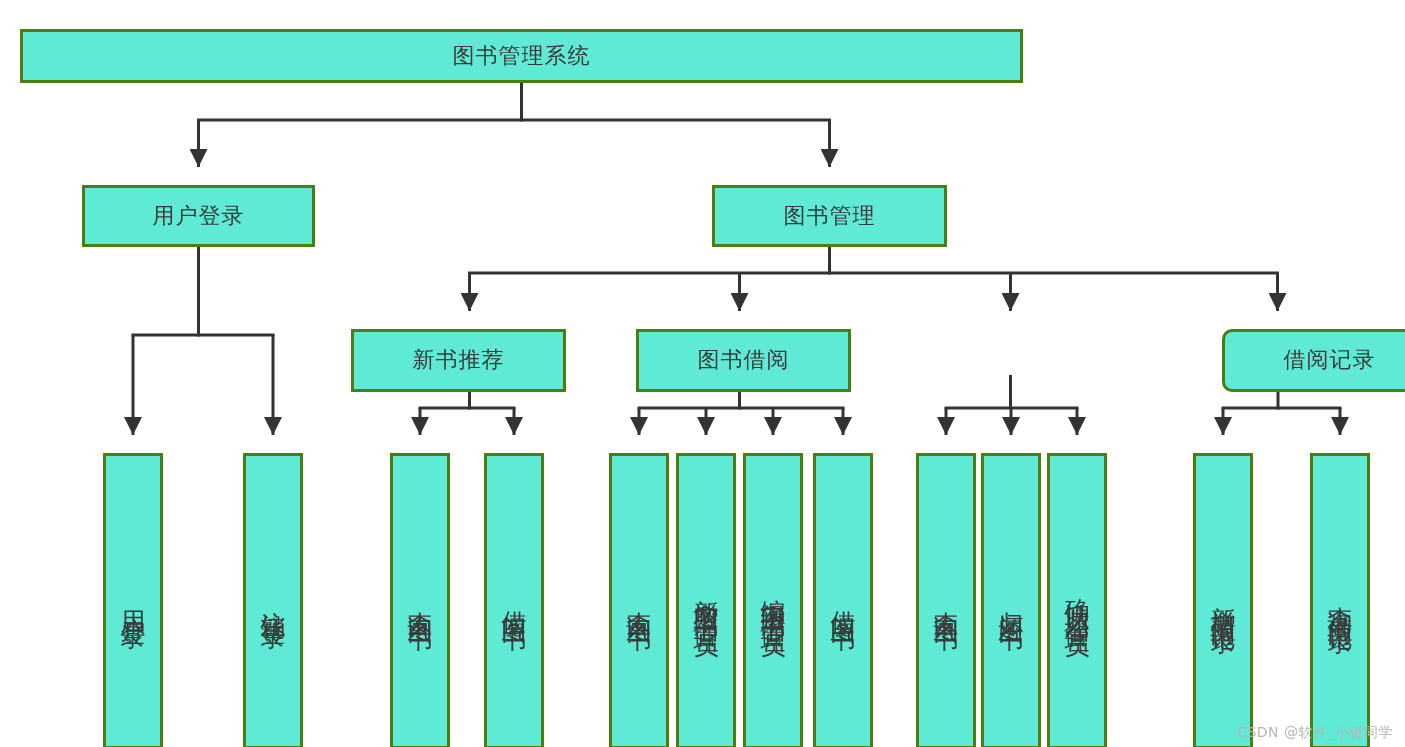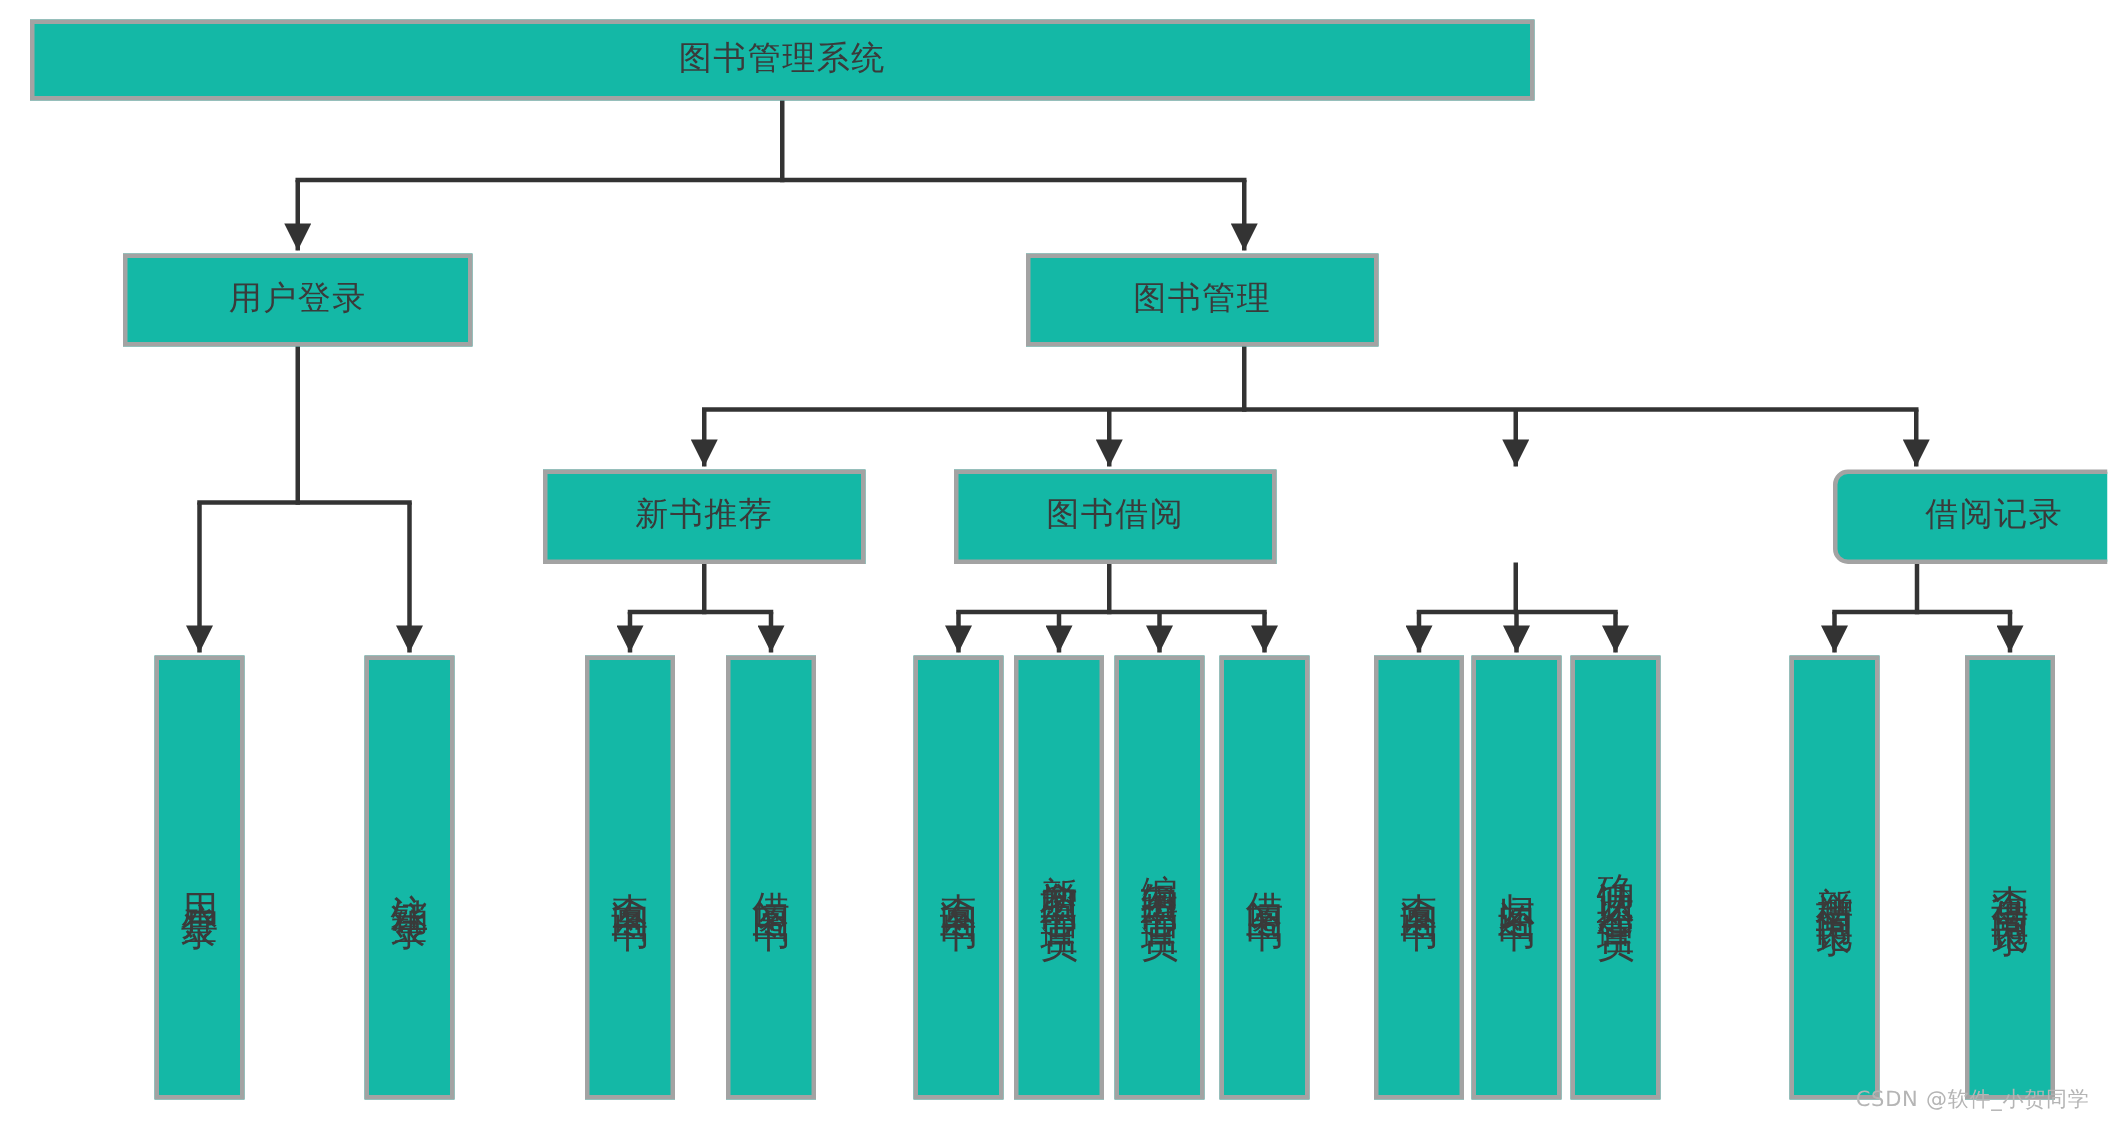--- a/index.html
+++ b/index.html
@@ -12,27 +12,28 @@
     color: #3a3a3a;
     overflow: hidden;
   }
   .connectors {
     position: absolute;
     left: 0; top: 0;
     width: 1405px; height: 747px;
   }
   .node {
     position: absolute;
-    background: #14b8a6;
-    border: 3px solid #a3a3a3;
+    background: #5eead4;
+    border: 3px solid #4d7c0f;
     box-sizing: border-box;
     display: flex;
     align-items: center;
     justify-content: center;
     text-align: center;
+    margin-top: 16px;
   }
   .node .lbl {
     font-size: 22px;
     letter-spacing: 1px;
     white-space: nowrap;
     line-height: 1.2;
   }
   .root { left: 20px; top: 13px; width: 1003px; height: 54px; }
   .l2   { top: 169px; height: 62px; }
   .l3   { top: 313px; width: 215px; height: 63px; }
@@ -111,25 +112,25 @@
     </g>
   </svg>
 
   <div class="node root">
     <span class="lbl">图书管理系统</span>
   </div>
 
   <div class="node l2" style="left:82px;width:233px;">
     <span class="lbl">用户登录</span>
   </div>
-  <div class="node l2" style="left:684px;width:235px;text-align:center;">
+  <div class="node l2" style="left:712px;width:235px;text-align:center;">
     <span class="lbl">图书管理</span>
   </div>
 
-  <div class="node l3" style="left:362px;">
+  <div class="node l3" style="left:351px;">
     <span class="lbl">新书推荐</span>
   </div>
   <div class="node l3" style="left:636px;">
     <span class="lbl">图书借阅</span>
   </div>
   <div class="node l3" style="left:1222px;border-radius:10px;">
     <span class="lbl">借阅记录</span>
   </div>
 
   <div class="node leaf" style="left:103px;">

